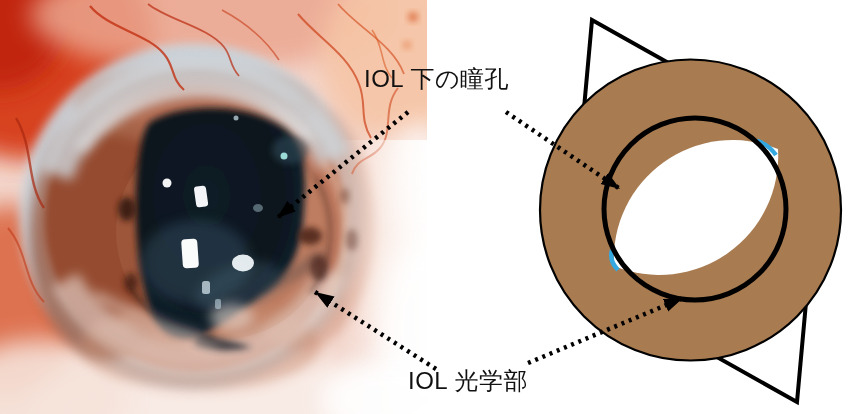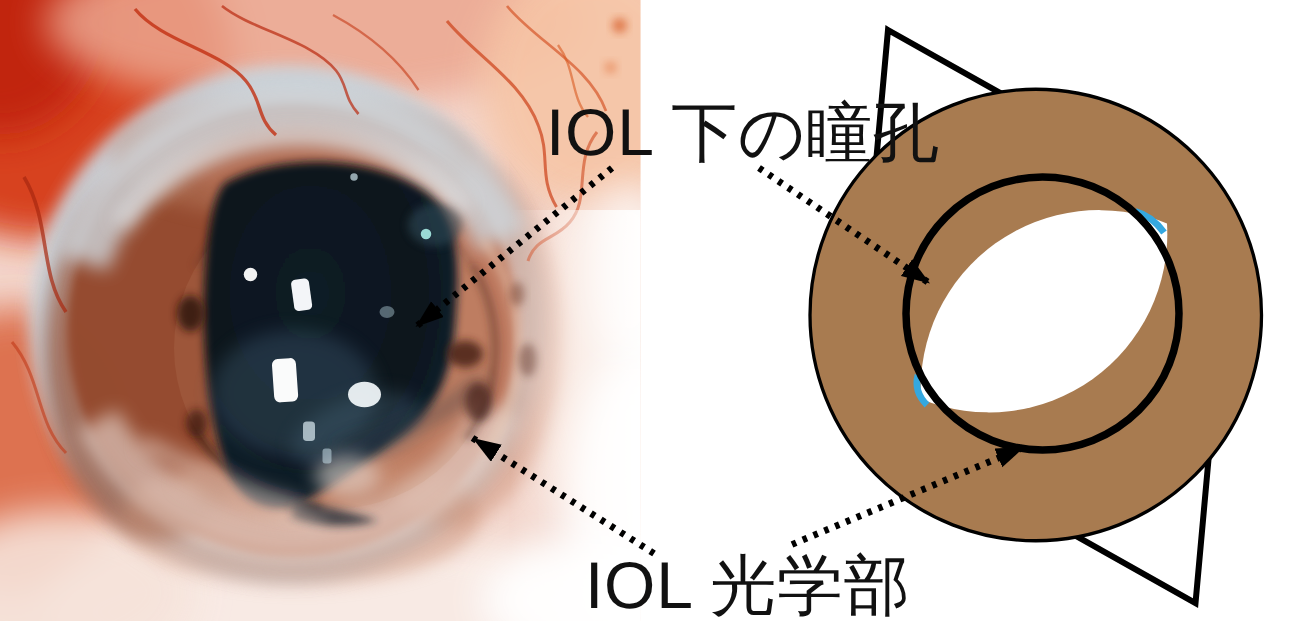--- a/index.html
+++ b/index.html
@@ -6,30 +6,30 @@
   .fig{
     position:relative;
     width:864px;height:414px;
     background:#ffffff;
     overflow:hidden;
     font-family:"Liberation Sans","DejaVu Sans",sans-serif;
   }
   .layer{position:absolute;left:0;top:0;}
   .label{
     position:absolute;
-    font-size:44px;
+    font-size:24px;
     line-height:1.05;
     color:#111111;
     white-space:nowrap;
     letter-spacing:0.5px;
     z-index:5;
     text-align:center;
   }
   #label-pupil{left:364px;top:66px;}
-  #label-optic{left:390px;top:368px;}
+  #label-optic{left:408px;top:368px;}
   svg{display:block;}
 </style>
 </head>
 <body>
 
 <div class="fig">
 
   <svg class="layer" width="427" height="414" viewBox="0 0 427 414">
     <defs>
       <filter id="b3" x="-40%" y="-40%" width="180%" height="180%">

